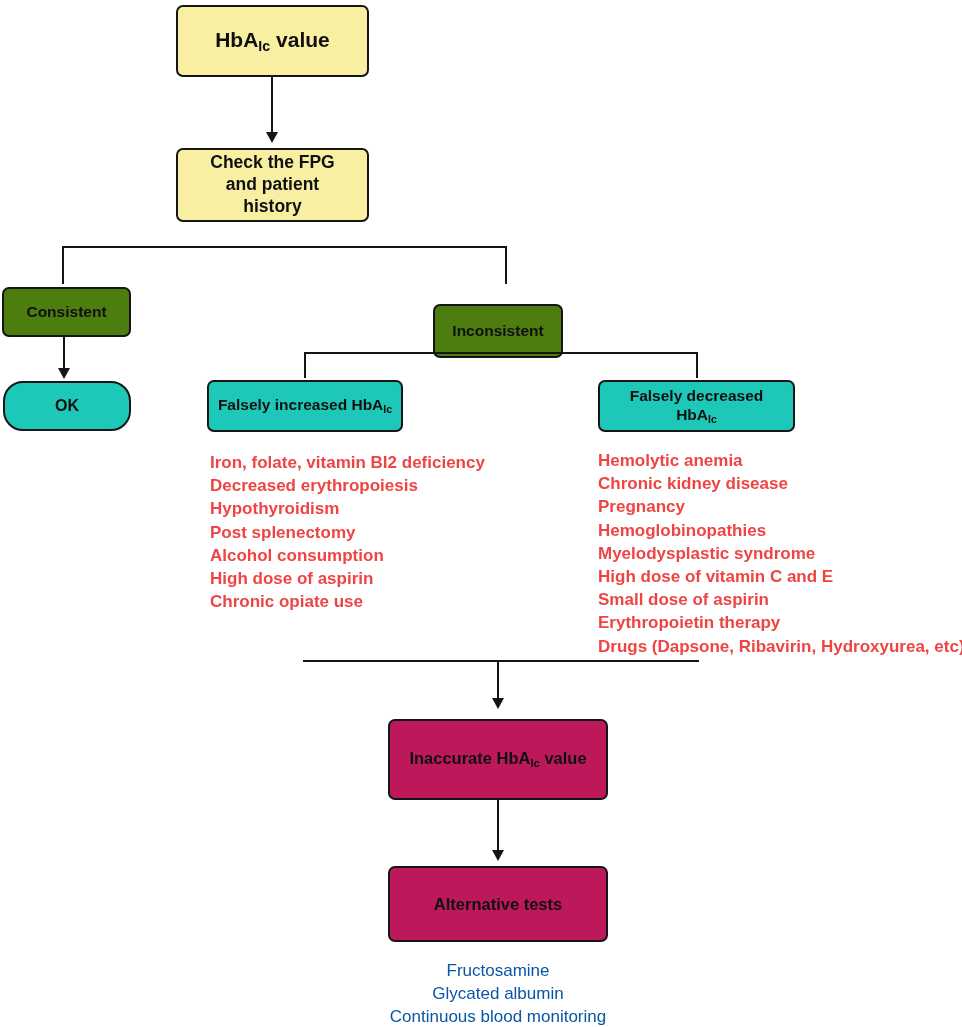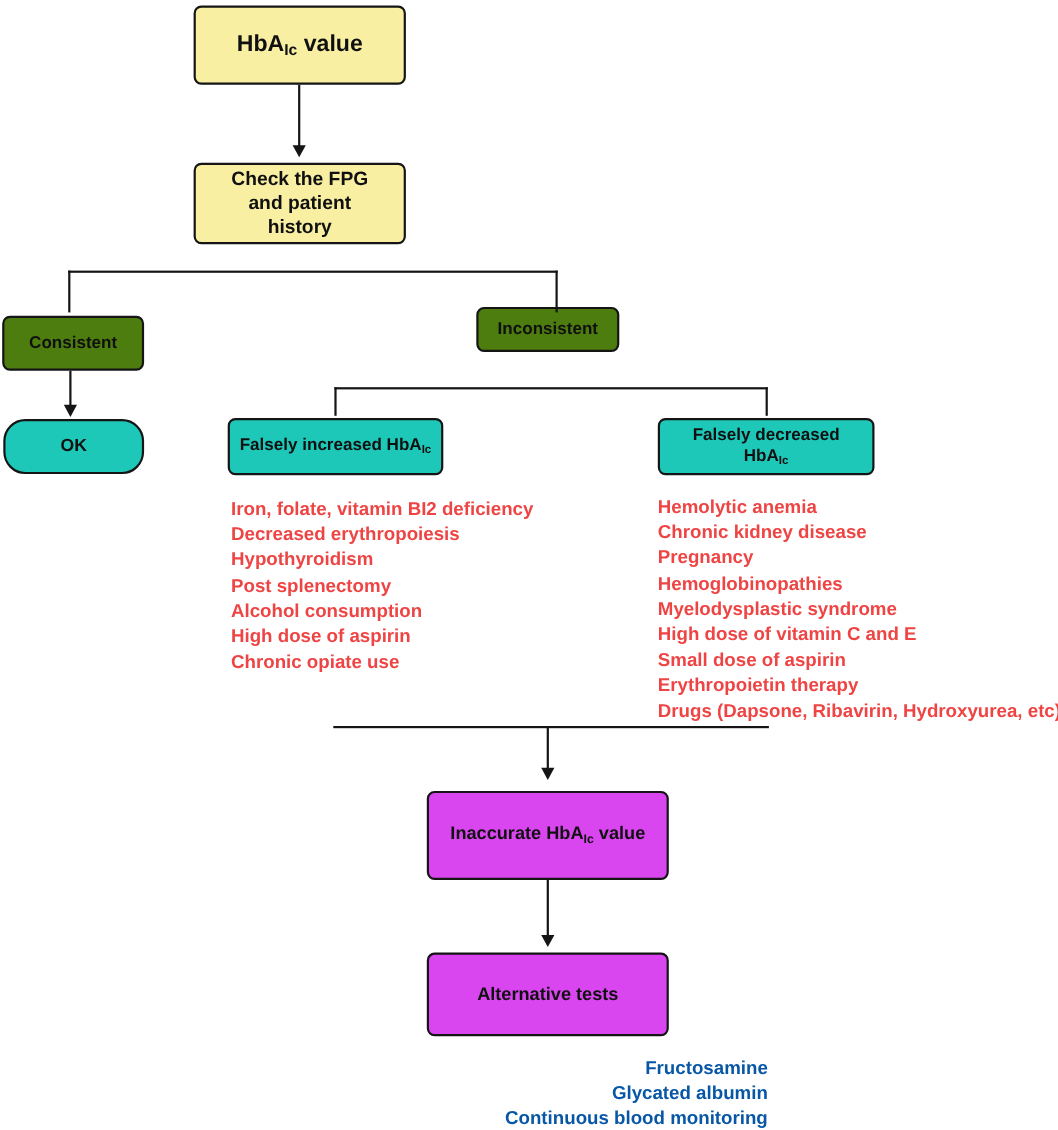--- a/index.html
+++ b/index.html
@@ -23,21 +23,21 @@
     border-radius: 7px;
     font-weight: bold;
     color: #101010;
     text-align: center;
     line-height: 1.25;
     padding: 4px 8px;
   }
   .yellow { background: #F8EFA2; }
   .orange { background: #4d7c0f; }
   .teal   { background: #1EC8B9; }
-  .green  { background: #d946ef; }
+  .green  { background: #be185d; }
   .sub {
     font-size: 0.68em;
     vertical-align: -0.28em;
     font-weight: bold;
   }
   .linev, .lineh {
     position: absolute;
     background: #151515;
   }
   .ahead {
@@ -51,45 +51,45 @@
   .cause-list {
     position: absolute;
     font-weight: bold;
     color: #ef4444;
     font-size: 17px;
     line-height: 23.2px;
     white-space: nowrap;
   }
   .alt-list {
     position: absolute;
-    font-weight: bold;
+    font-weight: normal;
     color: #0857A6;
     font-size: 17px;
     line-height: 22.8px;
-    text-align: right;
+    text-align: center;
   }
 </style>
 </head>
 <body>
 
 <div class="canvas">
 
   <div class="box yellow" style="left:176px; top:5px; width:193px; height:72px; font-size:21px;">
     <span><span>HbA</span><span class="sub">Ic</span><span> value</span></span>
   </div>
 
   <div class="box yellow" style="left:176px; top:148px; width:193px; height:74px; font-size:17.5px; padding:20px 22px;">
     <span>Check the FPG and patient history</span>
   </div>
 
   <div class="box orange" style="left:2px; top:287px; width:129px; height:50px; font-size:15.5px;">
     <span>Consistent</span>
   </div>
 
-  <div class="box orange" style="left:433px; top:279px; width:130px; height:41px; font-size:15.5px;">
+  <div class="box orange" style="left:433px; top:304px; width:130px; height:54px; font-size:15.5px;">
     <span>Inconsistent</span>
   </div>
 
   <div class="box teal" style="left:3px; top:381px; width:128px; height:50px; font-size:16px;border-radius:20px;">
     <span>OK</span>
   </div>
 
   <div class="box teal" style="left:207px; top:380px; width:196px; height:52px; font-size:15.5px;">
     <span><span>Falsely increased HbA</span><span class="sub">Ic</span><span></span></span>
   </div>

